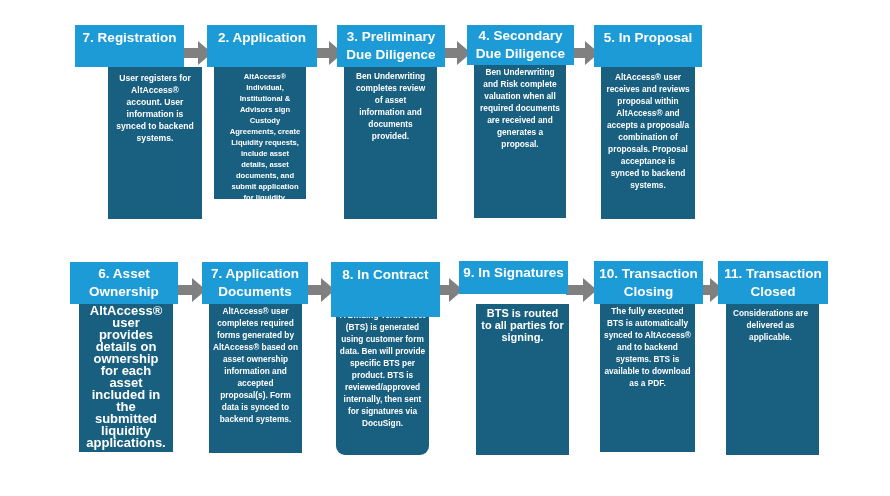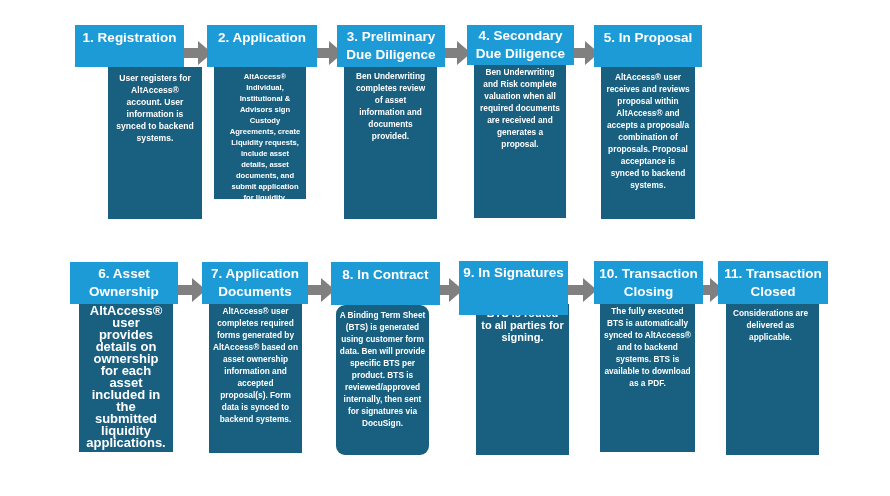--- a/index.html
+++ b/index.html
@@ -21,21 +21,21 @@
     font-weight: bold; font-size: 8.2px; line-height: 11.6px; text-align: center;
     box-sizing: border-box; padding: 4px 4px 0 4px; z-index: 1;
   }
   .arrow { position: absolute; width: 32px; height: 24px; z-index: 0; }
   .arrow svg { display: block; }
 </style>
 </head>
 <body>
 
 <div class="step" style="left:75px;top:25px;">
-  <div class="step-header single" style="width:109px;">1. Registration</div>
+  <div class="step-header single" style="width:109px;">7. Registration</div>
   <div class="step-body" style="left:5px;top:42px;width:94px;height:152px;padding:5px 8px 0 8px;font-size:8.6px;line-height:12px;margin-left:28px;">User registers for AltAccess® account. User information is synced to backend systems.</div>
 </div>
 <div class="arrow" style="left:181px;top:41px;">
   <svg width="32" height="24" viewBox="0 0 32 24">
       <polygon points="0,7 17,7 17,0 31,12 17,24 17,17 0,17" fill="#808080"></polygon>
     </svg>
 </div>
 
 <div class="step" style="left:207px;top:25px;">
   <div class="step-header single" style="width:110px;">2. Application</div>
@@ -86,31 +86,31 @@
   <div class="step-header" style="width:106px;">7. Application Documents</div>
   <div class="step-body" style="left:7px;top:42px;width:93px;height:149px;padding:1px 4px 0 4px;font-size:8.3px;line-height:12px;">AltAccess® user completes required forms generated by AltAccess® based on asset ownership information and accepted proposal(s). Form data is synced to backend systems.</div>
 </div>
 <div class="arrow" style="left:304px;top:278px;">
   <svg width="32" height="24" viewBox="0 0 32 24">
       <polygon points="0,7 17,7 17,0 31,12 17,24 17,17 0,17" fill="#808080"></polygon>
     </svg>
 </div>
 
 <div class="step" style="left:331px;top:262px;">
-  <div class="step-header single" style="width:109px;height:43px;">8. In Contract</div>
+  <div class="step-header single" style="width:109px;height:55px;">8. In Contract</div>
   <div class="step-body" style="left:5px;top:43px;width:93px;height:150px;padding:4px 3px 0 3px;font-size:8.3px;line-height:12px;border-radius:9px;">A Binding Term Sheet (BTS) is generated using customer form data. Ben will provide specific BTS per product. BTS is reviewed/approved internally, then sent for signatures via DocuSign.</div>
 </div>
 <div class="arrow" style="left:432px;top:278px;">
   <svg width="32" height="24" viewBox="0 0 32 24">
       <polygon points="0,7 17,7 17,0 31,12 17,24 17,17 0,17" fill="#808080"></polygon>
     </svg>
 </div>
 
 <div class="step" style="left:459px;top:261px;">
-  <div class="step-header single" style="width:109px;height:54px;padding-top:3px;">9. In Signatures</div>
+  <div class="step-header single" style="width:109px;height:33px;padding-top:3px;">9. In Signatures</div>
   <div class="step-body" style="left:17px;top:43px;width:93px;height:151px;padding:3px 5px 0 5px;font-size:11px;line-height:12px;">BTS is routed to all parties for signing.</div>
 </div>
 <div class="arrow" style="left:566px;top:278px;">
   <svg width="32" height="24" viewBox="0 0 32 24">
       <polygon points="0,7 17,7 17,0 31,12 17,24 17,17 0,17" fill="#808080"></polygon>
     </svg>
 </div>
 
 <div class="step" style="left:594px;top:261px;">
   <div class="step-header" style="width:109px;height:43px;">10. Transaction Closing</div>

